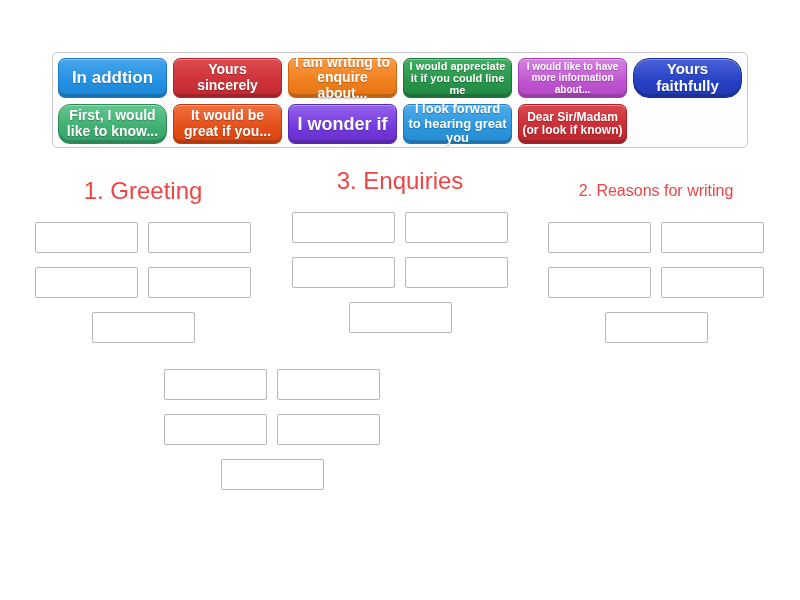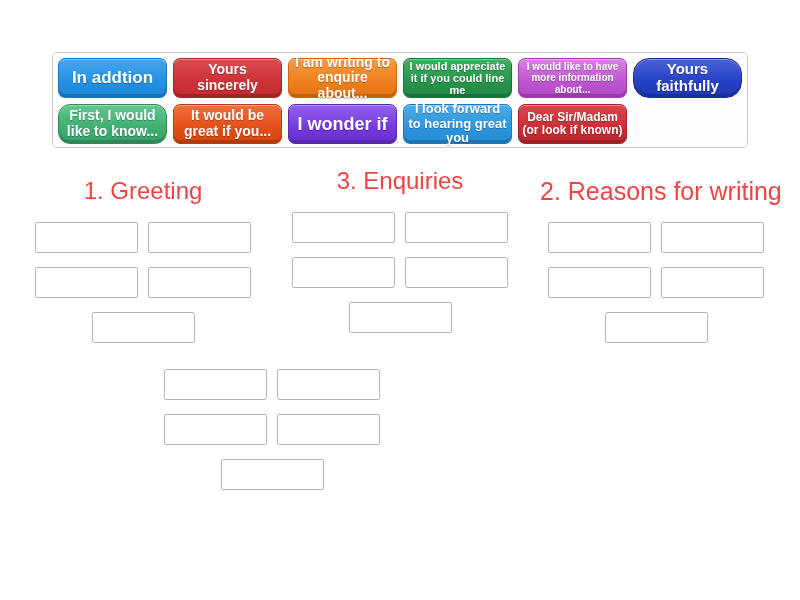--- a/index.html
+++ b/index.html
@@ -56,21 +56,21 @@
   .group-heading {
     display: block;
     text-align: center;
     color: #ef4444;
     font-size: 24px;
     line-height: 34px;
     height: 34px;
     margin-bottom: 14px;
     white-space: nowrap;
   }
-  .group-heading.small { font-size: 25px; }
+  .group-heading.small { font-size: 16px; }
   .slot-grid {
     display: grid;
     grid-template-columns: 103px 103px;
     column-gap: 10px;
     row-gap: 14px;
   }
   .slot {
     width: 103px;
     height: 31px;
     background: #ffffff;

